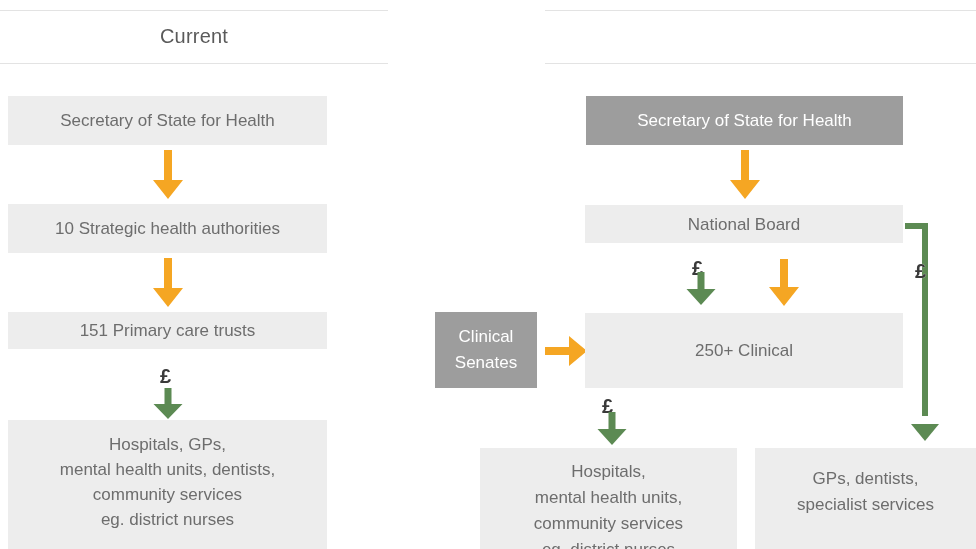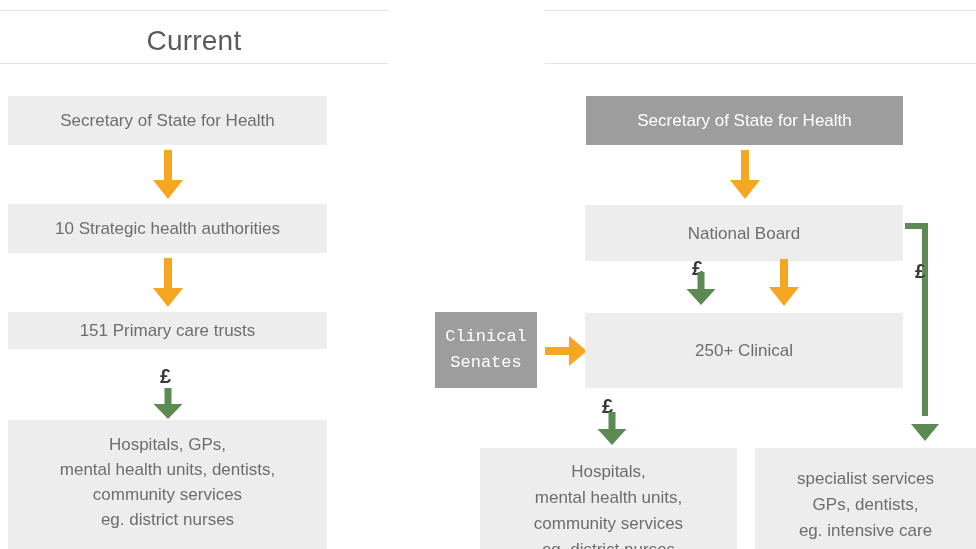--- a/index.html
+++ b/index.html
@@ -10,21 +10,21 @@
     overflow:hidden;
     position:relative;
     color:#6d6d6d;
   }
   #canvas{position:absolute;left:0;top:0;width:976px;height:549px;}
 
   .hdr-rule{position:absolute;height:1px;background:#e3e3e3;}
   .col-title{
     position:absolute;
     text-align:center;
-    font-size:28px;
+    font-size:20px;
     color:#5a5a5a;
     letter-spacing:.2px;
     white-space:nowrap;
   }
 
   .box{
     position:absolute;
     background:#ededed;
     color:#6d6d6d;
     display:flex;
@@ -117,21 +117,21 @@
       <span>Secretary of State for Health</span>
     </span>
   </div>
 
   <div class="arrow" style="left:722px;top:150px;">
     <svg width="46" height="50" viewBox="0 0 46 50">
       <path d="M19 0 h8 v30 h11 L23 49 L8 30 h11 Z" fill="#f5a623"></path>
     </svg>
   </div>
 
-  <div class="box" style="left:585px;top:205px;width:318px;height:56px;">
+  <div class="box" style="left:585px;top:205px;width:318px;height:38px;">
     <span class="lines">
       <span>National Board</span>
     </span>
   </div>
 
   <div class="pound" style="left:692px;top:258px;">£</div>
   <div class="arrow" style="left:679px;top:272px;">
     <svg width="44" height="34" viewBox="0 0 44 34">
       <path d="M18.5 0 h7 v17 h11 L22 33 L7.5 17 h11 Z" fill="#5c8a53"></path>
     </svg>
@@ -144,21 +144,21 @@
   </div>
 
   <div class="arrow" style="left:903px;top:222px;">
     <svg width="60" height="222" viewBox="0 0 60 222">
       <path d="M2 4 h20 v190" fill="none" stroke="#5c8a53" stroke-width="6"></path>
       <path d="M22 219 L8 202 h28 Z" fill="#5c8a53"></path>
     </svg>
   </div>
   <div class="pound" style="left:915px;top:261px;">£</div>
 
-  <div class="box dark" style="left:435px;top:312px;width:102px;height:76px;font-size:17px;line-height:26px;font-family:Liberation Mono, monospace;">
+  <div class="box dark" style="left:435px;top:312px;width:102px;height:76px;font-size:17px;line-height:26px;">
     <span class="lines">
       <span>Clinical</span>
       <span>Senates</span>
     </span>
   </div>
 
   <div class="arrow" style="left:545px;top:332px;">
     <svg width="44" height="38" viewBox="0 0 44 38">
       <path d="M0 15 h24 v-11 L42 19 L24 34 v-11 H0 Z" fill="#f5a623"></path>
     </svg>
@@ -181,19 +181,18 @@
     <span class="lines">
       <span>Hospitals,</span>
       <span>mental health units,</span>
       <span>community services</span>
       <span>eg. district nurses</span>
     </span>
   </div>
 
   <div class="box" style="left:755px;top:448px;width:221px;height:112px;align-items:flex-start;padding-top:18px;font-size:17px;line-height:26px;">
     <span class="lines">
+      <span>GPs, dentists,</span>
       <span>specialist services</span>
-      <span>GPs, dentists,</span>
-      <span>eg. intensive care</span>
     </span>
   </div>
 
 </div>
 
 </body></html>

